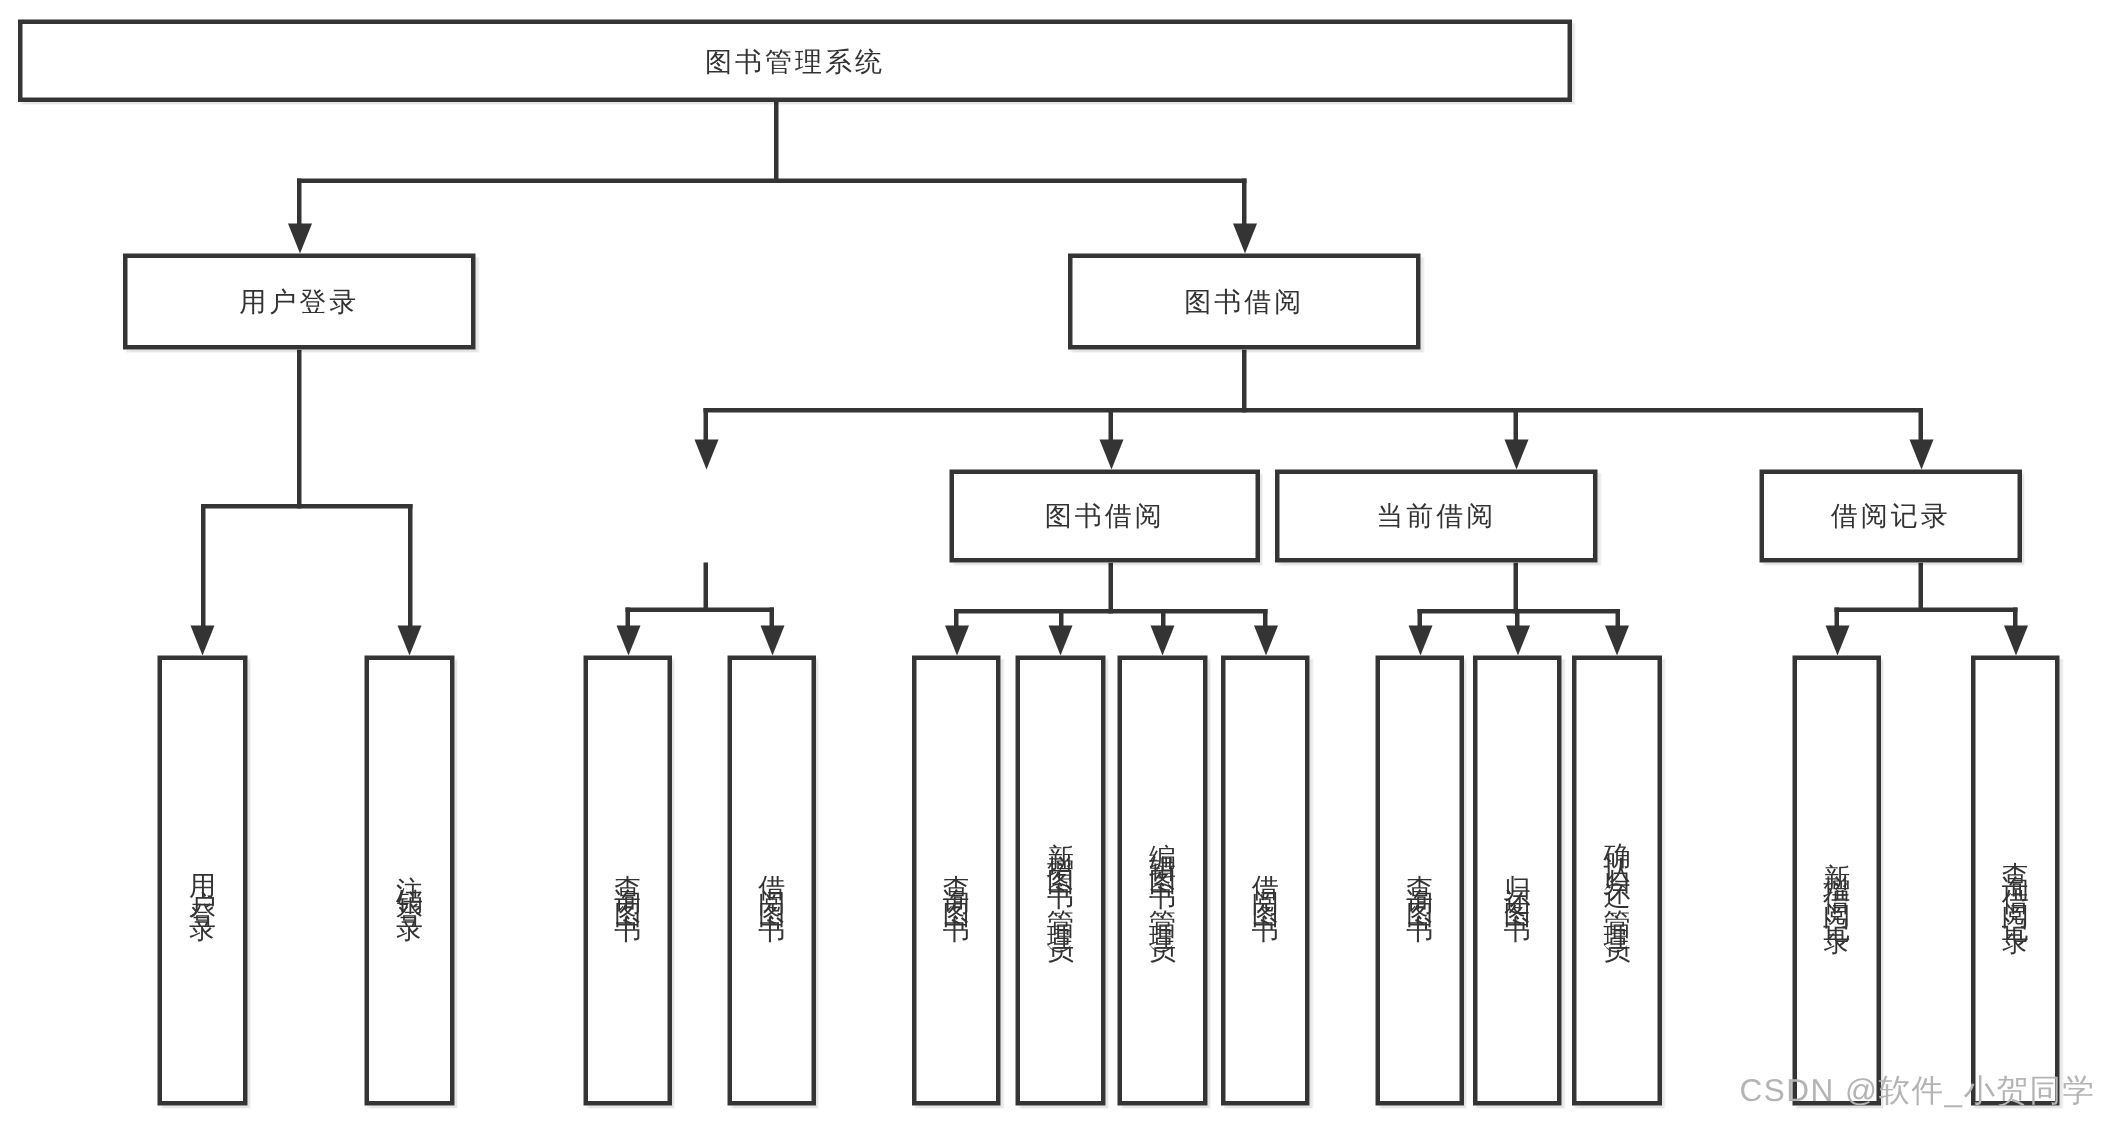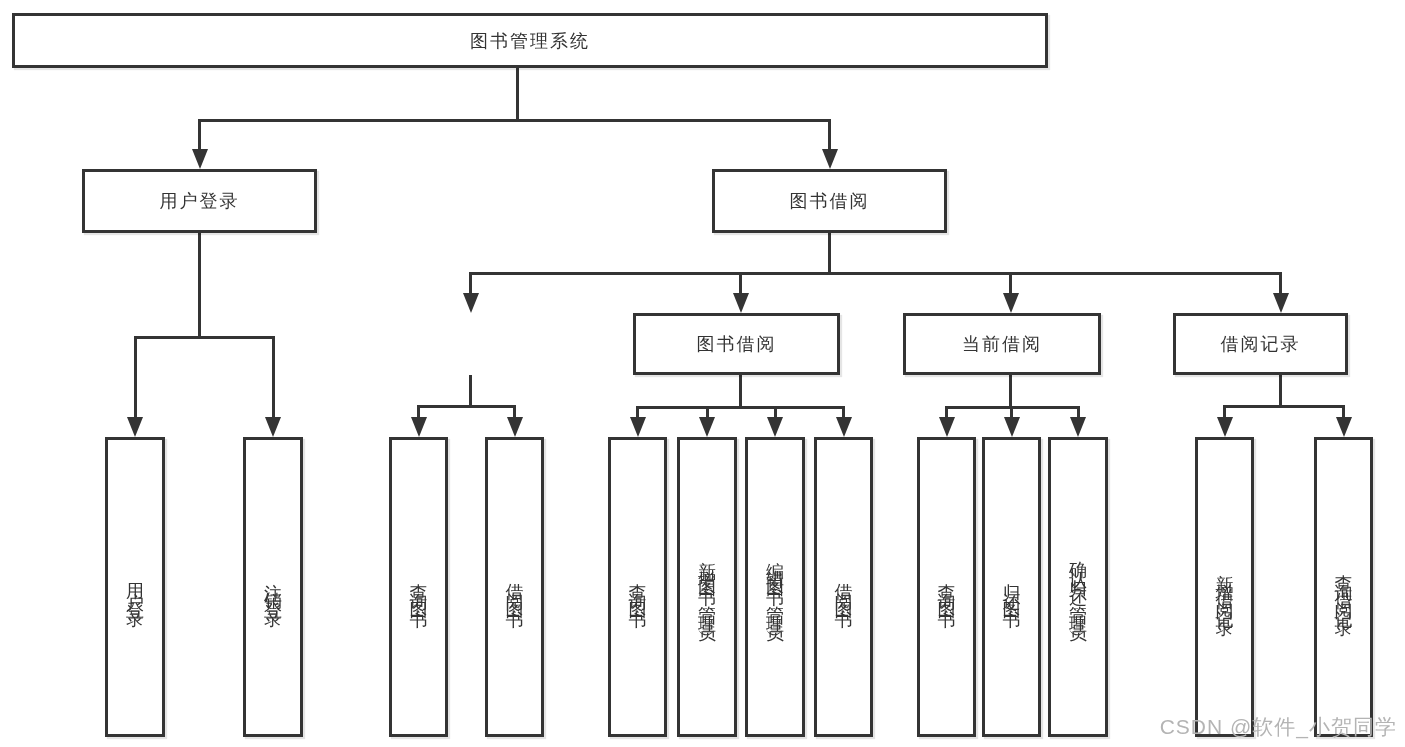--- a/index.html
+++ b/index.html
@@ -69,21 +69,21 @@
     </div>
     <div class="node" style="left: 82px; top: 169px; width: 235px; height: 64px;">
       <span class="lbl">用户登录</span>
     </div>
     <div class="node" style="left: 712px; top: 169px; width: 235px; height: 64px;">
       <span class="lbl">图书借阅</span>
     </div>
     <div class="node" style="left: 633px; top: 313px; width: 207px; height: 62px;">
       <span class="lbl">图书借阅</span>
     </div>
-    <div class="node" style="left: 903px; top: 313px; width: 198px; height: 62px;">
+    <div class="node" style="left: 850px; top: 313px; width: 215px; height: 62px;">
       <span class="lbl">当前借阅</span>
     </div>
     <div class="node" style="left: 1173px; top: 313px; width: 175px; height: 62px;">
       <span class="lbl">借阅记录</span>
     </div>
     <div class="node vertical" style="left: 105px; top: 437px; width: 60px; height: 300px;">
       <span class="lbl">用户登录</span>
     </div>
     <div class="node vertical" style="left: 243px; top: 437px; width: 60px; height: 300px;">
       <span class="lbl">注销登录</span>

